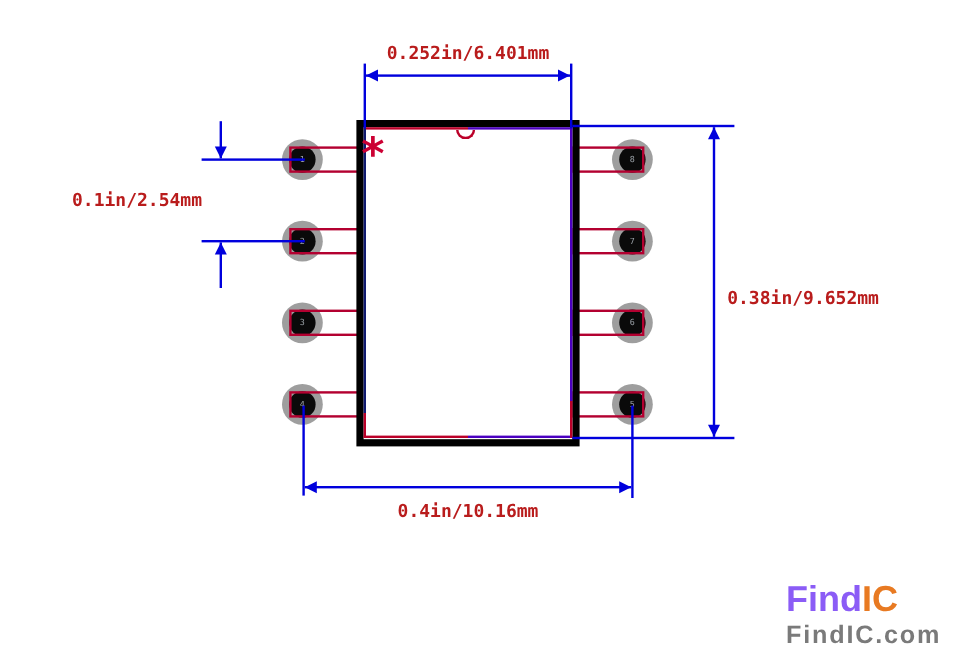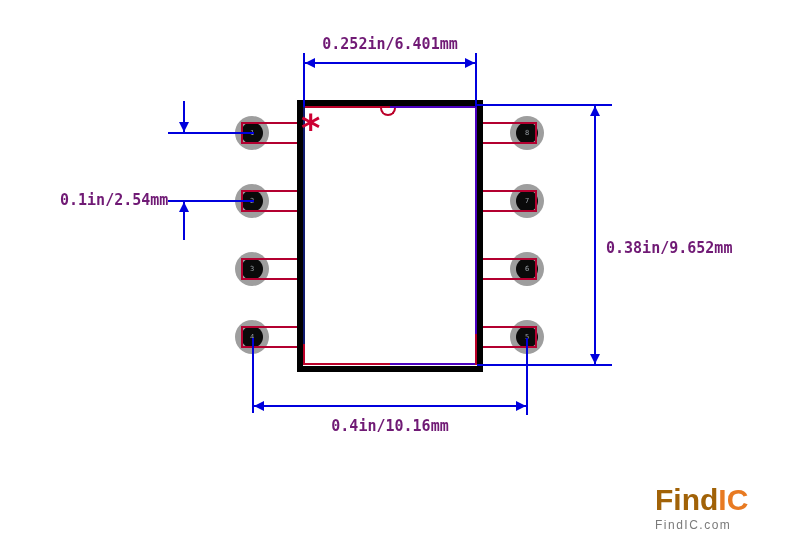--- a/index.html
+++ b/index.html
@@ -43,36 +43,36 @@
     font-size:7px;color:#9aa0a6;line-height:1;
   }
   .pad-rect{
     box-sizing:border-box;border:2px solid #b30030;width:60px;height:22px;
     background:transparent;z-index:4;
   }
 
   
   .dim{background:#0000dd;z-index:9;}
   .dim-text{
-    color:#701a75;font-weight:bold;font-size:15px;line-height:1.1;
+    color:#b91c1c;font-weight:bold;font-size:15px;line-height:1.1;
     white-space:pre;z-index:10;
   }
   .arr{width:0;height:0;z-index:10;}
   .arr-left {border-top:5px solid transparent;border-bottom:5px solid transparent;border-right:10px solid #0000dd;}
   .arr-right{border-top:5px solid transparent;border-bottom:5px solid transparent;border-left:10px solid #0000dd;}
   .arr-up   {border-left:5px solid transparent;border-right:5px solid transparent;border-bottom:10px solid #0000dd;}
   .arr-down {border-left:5px solid transparent;border-right:5px solid transparent;border-top:10px solid #0000dd;}
 
   
   .logo{left:655px;top:485px;width:140px;z-index:11;cursor:pointer;
     font-family:"Liberation Sans","DejaVu Sans",sans-serif;text-align:left;}
   .logo-line1{font-size:30px;font-weight:bold;letter-spacing:0px;line-height:1;}
-  .logo-find{color:#a16207;}
+  .logo-find{color:#8b5cf6;}
   .logo-ic{color:#e87a22;}
-  .logo-line2{font-size:12px;font-weight:normal;color:#7a7a7a;letter-spacing:1.5px;line-height:1;margin-top:4px;}
+  .logo-line2{font-size:21px;font-weight:bold;color:#7a7a7a;letter-spacing:1.5px;line-height:1;margin-top:4px;}
 </style>
 </head>
 <body>
 
 <div class="abs body-outline"></div>
 <div class="abs inner-top"></div>
 <div class="abs inner-bottom"></div>
 <div class="abs inner-left"></div>
 <div class="abs inner-right"></div>
 <div class="abs notch"></div>
@@ -134,21 +134,21 @@
 <div class="abs arr arr-left" style="left:305px;top:58px;"></div>
 <div class="abs arr arr-right" style="left:465px;top:58px;"></div>
 <div class="abs dim-text" style="left:300px;top:36px;width:180px;text-align:center;">0.252in/6.401mm</div>
 
 <div class="abs dim" style="left:168px;top:132px;width:86px;height:2px;"></div>
 <div class="abs dim" style="left:168px;top:200px;width:86px;height:2px;"></div>
 <div class="abs dim" style="left:183px;top:101px;width:2px;height:31px;"></div>
 <div class="abs dim" style="left:183px;top:202px;width:2px;height:38px;"></div>
 <div class="abs arr arr-down" style="left:179px;top:122px;"></div>
 <div class="abs arr arr-up" style="left:179px;top:202px;"></div>
-<div class="abs dim-text" style="left:60px;top:159px;margin-top:33px;">0.1in/2.54mm</div>
+<div class="abs dim-text" style="left:60px;top:159px;">0.1in/2.54mm</div>
 
 <div class="abs dim" style="left:477px;top:104px;width:135px;height:2px;"></div>
 <div class="abs dim" style="left:477px;top:364px;width:135px;height:2px;"></div>
 <div class="abs dim" style="left:594px;top:106px;width:2px;height:258px;"></div>
 <div class="abs arr arr-up" style="left:590px;top:106px;"></div>
 <div class="abs arr arr-down" style="left:590px;top:354px;"></div>
 <div class="abs dim-text" style="left:606px;top:240px;">0.38in/9.652mm</div>
 
 <div class="abs dim" style="left:252px;top:338px;width:2px;height:75px;"></div>
 <div class="abs dim" style="left:526px;top:338px;width:2px;height:77px;"></div>

